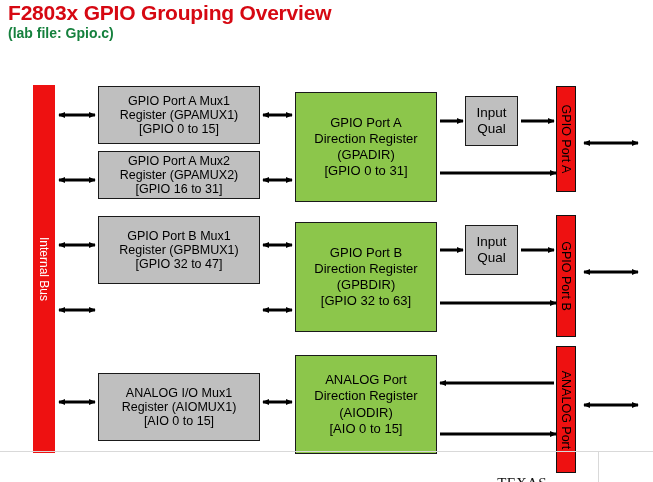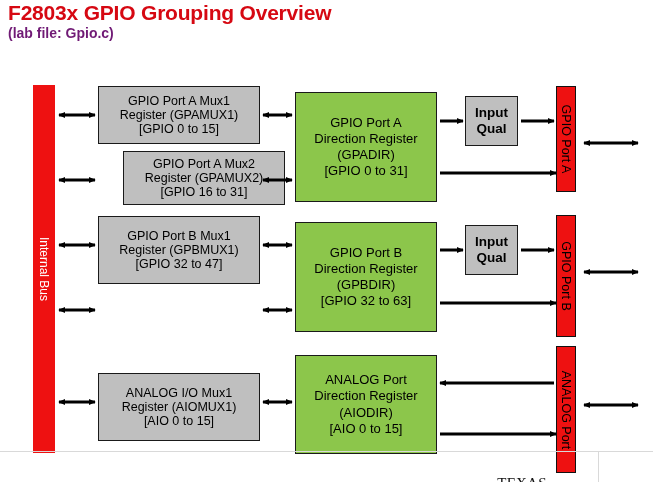--- a/index.html
+++ b/index.html
@@ -29,21 +29,21 @@
     font-size: 21px;
     font-weight: bold;
     color: #D60812;
     line-height: 1.05;
     letter-spacing: -0.2px;
     white-space: nowrap;
   }
   #slide-subtitle {
     font-size: 14px;
     font-weight: bold;
-    color: #701a75;
+    color: #15803d;
     line-height: 1.1;
     margin-top: 2px;
     white-space: nowrap;
   }
 
   
   .box {
     position: absolute;
     box-sizing: border-box;
     border: 1px solid #1a1a1a;
@@ -61,21 +61,20 @@
   }
   .box-green {
     background: #8CC64B;
     font-size: 13px;
     line-height: 1.25;
   }
   .box-qual {
     background: #BFBFBF;
     font-size: 13.5px;
     line-height: 1.2;
-    font-weight: bold;
   }
 
   
   .redbar {
     position: absolute;
     background: #EE1111;
     box-sizing: border-box;
   }
   .redbar-label {
     position: absolute;
@@ -168,21 +167,21 @@
   </div>
 
   <div class="redbar" id="internal-bus">
     <span class="redbar-label">Internal Bus</span>
   </div>
 
   <div class="box box-gray" style="left:98px;  top:86px;  width:162px; height:58px;">GPIO Port A Mux1
 Register (GPAMUX1)
 [GPIO 0 to 15]</div>
 
-  <div class="box box-gray" style="left:98px;  top:151px; width:162px; height:54px;margin-left:25px;">GPIO Port A Mux2
+  <div class="box box-gray" style="left:98px;  top:151px; width:162px; height:48px;">GPIO Port A Mux2
 Register (GPAMUX2)
 [GPIO 16 to 31]</div>
 
   <div class="box box-gray" style="left:98px;  top:216px; width:162px; height:68px;">GPIO Port B Mux1
 Register (GPBMUX1)
 [GPIO 32 to 47]</div>
 
 
   <div class="box box-gray" style="left:98px;  top:373px; width:162px; height:68px;">ANALOG I/O Mux1
 Register (AIOMUX1)

